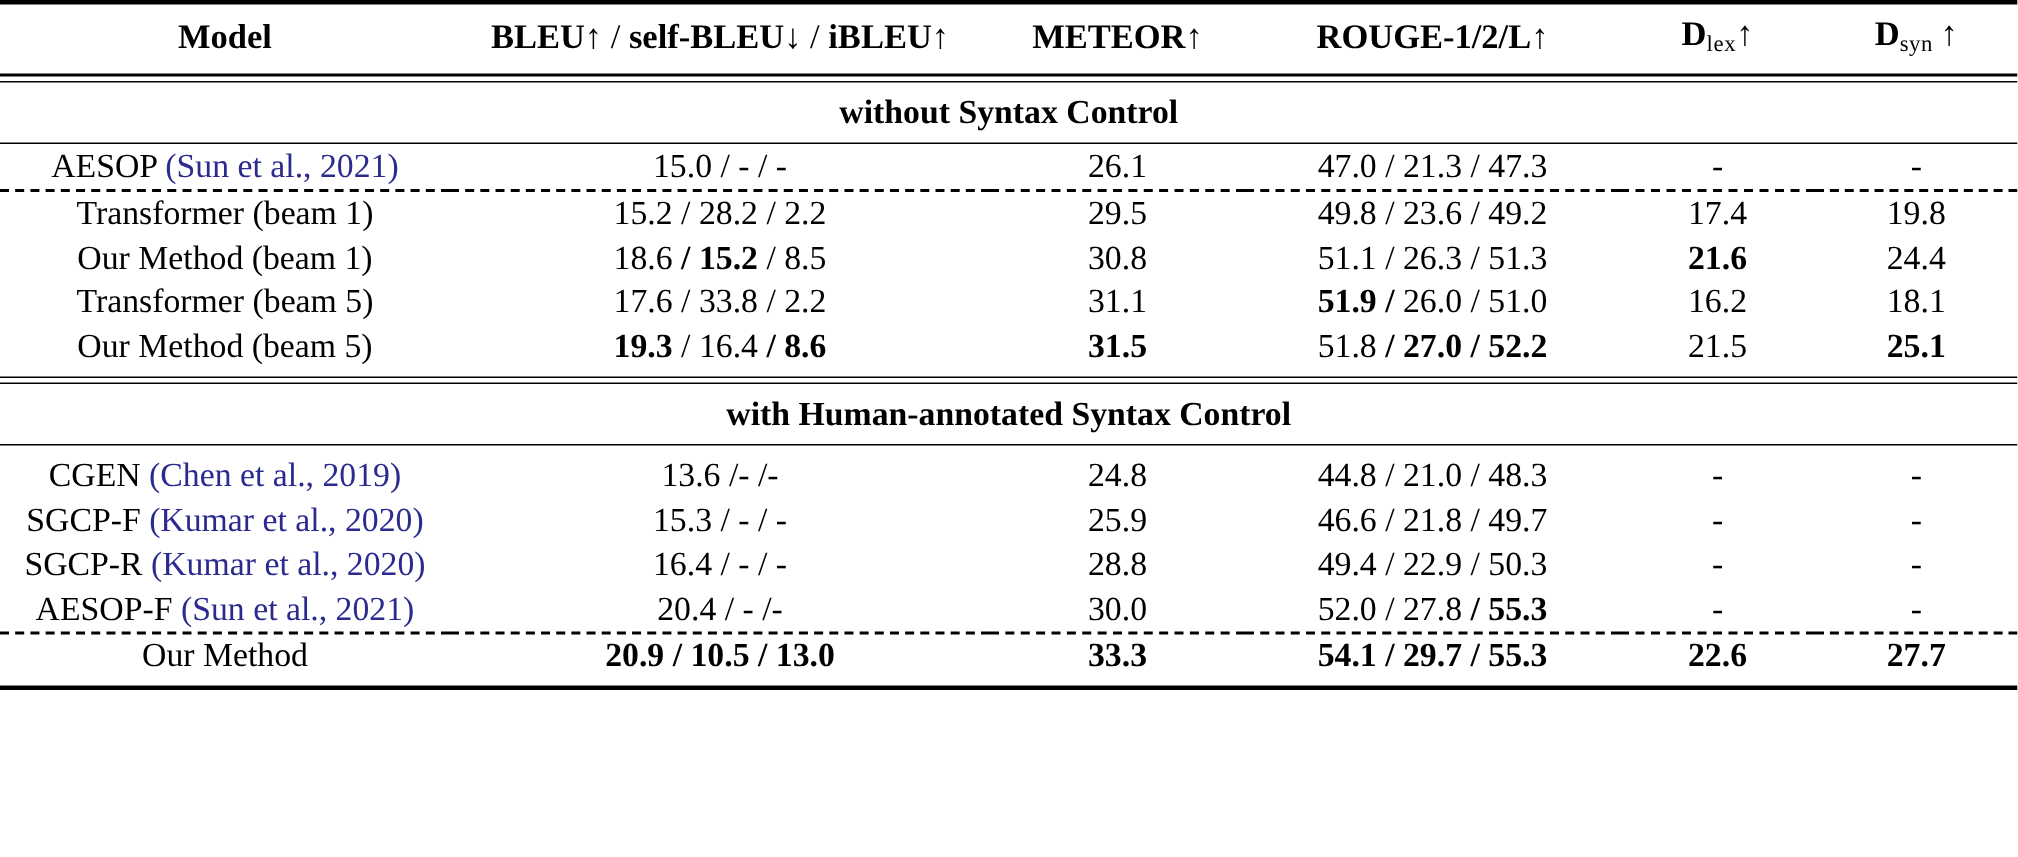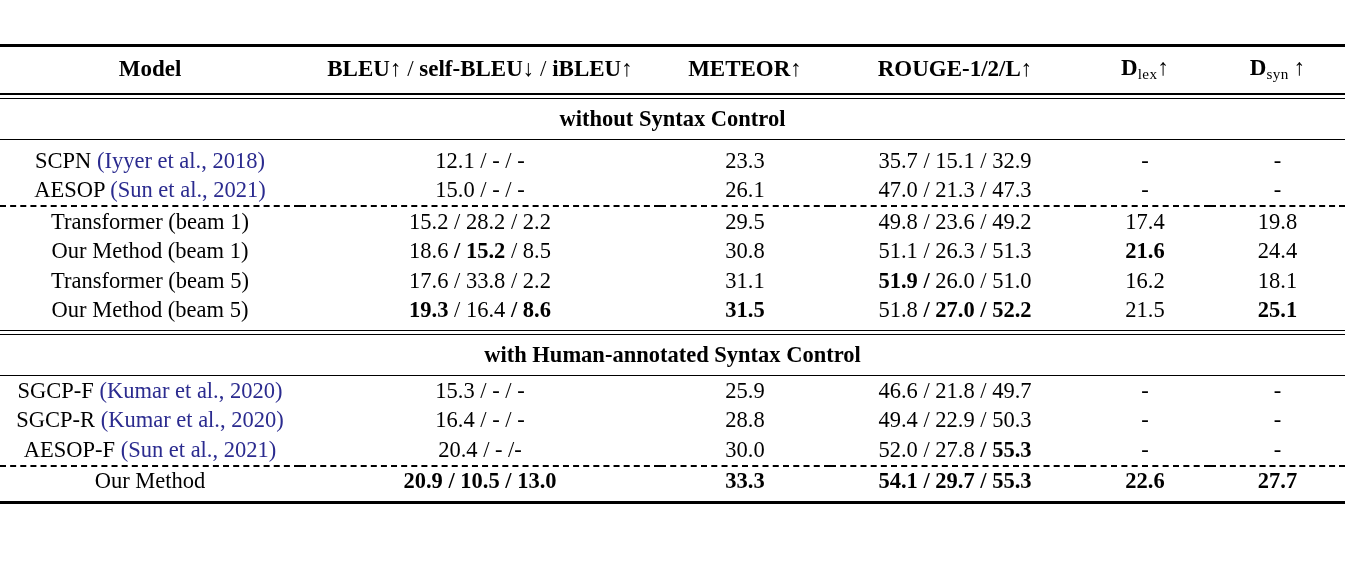--- a/index.html
+++ b/index.html
@@ -18,21 +18,20 @@
     width: 1345px;
     height: 571px;
     position: relative;
     box-sizing: border-box;
   }
   table.paper-table {
     width: 1345px;
     border-collapse: collapse;
     table-layout: fixed;
     font-size: 22.5px;
-    margin-top: 44px;
   }
   table.paper-table td,
   table.paper-table th {
     padding: 0;
     margin: 0;
     border: 0;
     text-align: center;
     vertical-align: middle;
     font-weight: normal;
     white-space: nowrap;
@@ -135,28 +134,20 @@
         </tr>
         <tr class="rule-double">
           <td colspan="6"></td>
         </tr>
         <tr class="section-row">
           <td colspan="6">without Syntax Control</td>
         </tr>
         <tr class="rule-thin">
           <td colspan="6"></td>
         </tr>
-        <tr class="data-row first-in-block">
-          <td><span><span>SCPN </span><span class="cite">(Iyyer et al., 2018)</span></span></td>
-          <td>12.1 / - / -</td>
-          <td>23.3</td>
-          <td>35.7 / 15.1 / 32.9</td>
-          <td>-</td>
-          <td>-</td>
-        </tr>
         <tr class="data-row">
           <td><span><span>AESOP </span><span class="cite">(Sun et al., 2021)</span></span></td>
           <td>15.0 / - / -</td>
           <td>26.1</td>
           <td>47.0 / 21.3 / 47.3</td>
           <td>-</td>
           <td>-</td>
         </tr>
         <tr class="rule-dashed">
           <td colspan="6"></td>
@@ -195,20 +186,28 @@
         </tr>
         <tr class="rule-double">
           <td colspan="6"></td>
         </tr>
         <tr class="section-row">
           <td colspan="6">with Human-annotated Syntax Control</td>
         </tr>
         <tr class="rule-thin">
           <td colspan="6"></td>
         </tr>
+        <tr class="data-row first-in-block">
+          <td><span><span>CGEN </span><span class="cite">(Chen et al., 2019)</span></span></td>
+          <td>13.6 /- /-</td>
+          <td>24.8</td>
+          <td><span><span>44.8</span><span> / </span><span>21.0</span><span> / </span><span>48.3</span></span></td>
+          <td>-</td>
+          <td>-</td>
+        </tr>
         <tr class="data-row">
           <td><span><span>SGCP-F </span><span class="cite">(Kumar et al., 2020)</span></span></td>
           <td>15.3 / - / -</td>
           <td>25.9</td>
           <td><span><span>46.6</span><span> / </span><span>21.8</span><span> / </span><span>49.7</span></span></td>
           <td>-</td>
           <td>-</td>
         </tr>
         <tr class="data-row">
           <td><span><span>SGCP-R </span><span class="cite">(Kumar et al., 2020)</span></span></td>

